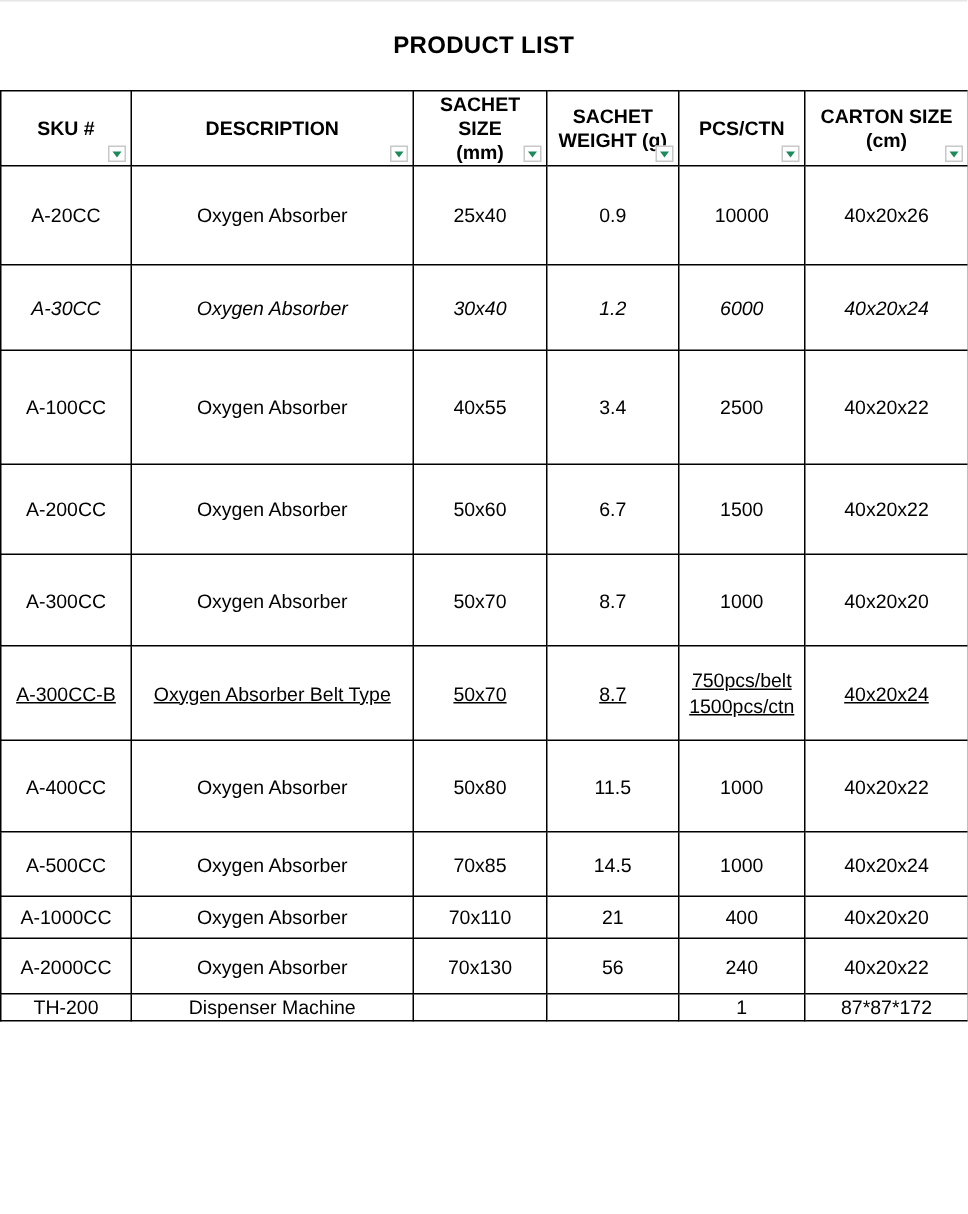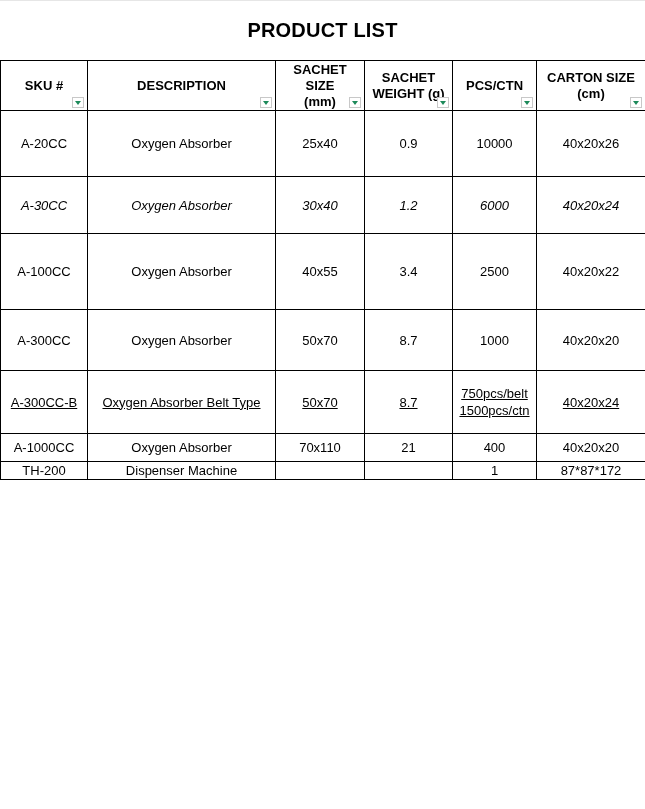--- a/index.html
+++ b/index.html
@@ -1,20 +1,20 @@
 <!DOCTYPE html>
 <html><head>
 <meta charset="utf-8">
 <style>
   html, body { margin:0; padding:0; background:#ffffff; }
   body { width:645px; height:809px; position:relative; overflow:hidden;
          font-family:"Liberation Sans", sans-serif; color:#000; }
   .title { position:absolute; left:0; top:0; width:645px; height:60px;
            display:flex; align-items:center; justify-content:center;
-           font-weight:bold; font-size:20px; letter-spacing:0.2px;
+           font-weight:bold; font-size:16px; letter-spacing:0.2px;
            border-top:1px solid #e6e6e6; box-sizing:border-box; }
   table { position:absolute; left:0; top:60px; border-collapse:collapse;
           table-layout:fixed; width:645px; }
   td, th { border:1.5px solid #000; text-align:center; vertical-align:middle;
            font-size:13px; padding:0 2px; box-sizing:border-box; }
   th { font-weight:bold; font-size:13px; position:relative; line-height:16px; }
   td { font-weight:normal; line-height:17px; }
   .filter { position:absolute; right:3px; bottom:2px; width:12px; height:11px;
             border:1px solid #c8c8c8; background:#fff; box-sizing:border-box;
             display:flex; align-items:center; justify-content:center; cursor:pointer; }
@@ -68,44 +68,76 @@
         <td class="multiline">40x20x24</td>
       </tr>
       <tr style="height: 76px;">
         <td class="multiline">A-100CC</td>
         <td class="multiline">Oxygen Absorber</td>
         <td class="multiline">40x55</td>
         <td class="multiline">3.4</td>
         <td class="multiline">2500</td>
         <td class="multiline">40x20x22</td>
       </tr>
+      <tr style="height: 60px;">
+        <td class="multiline">A-200CC</td>
+        <td class="multiline">Oxygen Absorber</td>
+        <td class="multiline">50x60</td>
+        <td class="multiline">6.7</td>
+        <td class="multiline">1500</td>
+        <td class="multiline">40x20x22</td>
+      </tr>
       <tr style="height: 61px;">
         <td class="multiline">A-300CC</td>
         <td class="multiline">Oxygen Absorber</td>
         <td class="multiline">50x70</td>
         <td class="multiline">8.7</td>
         <td class="multiline">1000</td>
         <td class="multiline">40x20x20</td>
       </tr>
       <tr style="height: 63px; text-decoration: underline;">
         <td class="multiline">A-300CC-B</td>
         <td class="multiline">Oxygen Absorber Belt Type</td>
         <td class="multiline">50x70</td>
         <td class="multiline">8.7</td>
         <td class="multiline">750pcs/belt
 1500pcs/ctn</td>
         <td class="multiline">40x20x24</td>
       </tr>
+      <tr style="height: 61px;">
+        <td class="multiline">A-400CC</td>
+        <td class="multiline">Oxygen Absorber</td>
+        <td class="multiline">50x80</td>
+        <td class="multiline">11.5</td>
+        <td class="multiline">1000</td>
+        <td class="multiline">40x20x22</td>
+      </tr>
+      <tr style="height: 43px;">
+        <td class="multiline">A-500CC</td>
+        <td class="multiline">Oxygen Absorber</td>
+        <td class="multiline">70x85</td>
+        <td class="multiline">14.5</td>
+        <td class="multiline">1000</td>
+        <td class="multiline">40x20x24</td>
+      </tr>
       <tr style="height: 28px;">
         <td class="multiline">A-1000CC</td>
         <td class="multiline">Oxygen Absorber</td>
         <td class="multiline">70x110</td>
         <td class="multiline">21</td>
         <td class="multiline">400</td>
         <td class="multiline">40x20x20</td>
+      </tr>
+      <tr style="height: 37px;">
+        <td class="multiline">A-2000CC</td>
+        <td class="multiline">Oxygen Absorber</td>
+        <td class="multiline">70x130</td>
+        <td class="multiline">56</td>
+        <td class="multiline">240</td>
+        <td class="multiline">40x20x22</td>
       </tr>
       <tr style="height: 16px; border-radius: 14px;">
         <td class="multiline">TH-200</td>
         <td class="multiline">Dispenser Machine</td>
         <td class="multiline"></td>
         <td class="multiline"></td>
         <td class="multiline">1</td>
         <td class="multiline">87*87*172</td>
       </tr>
     </tbody>

